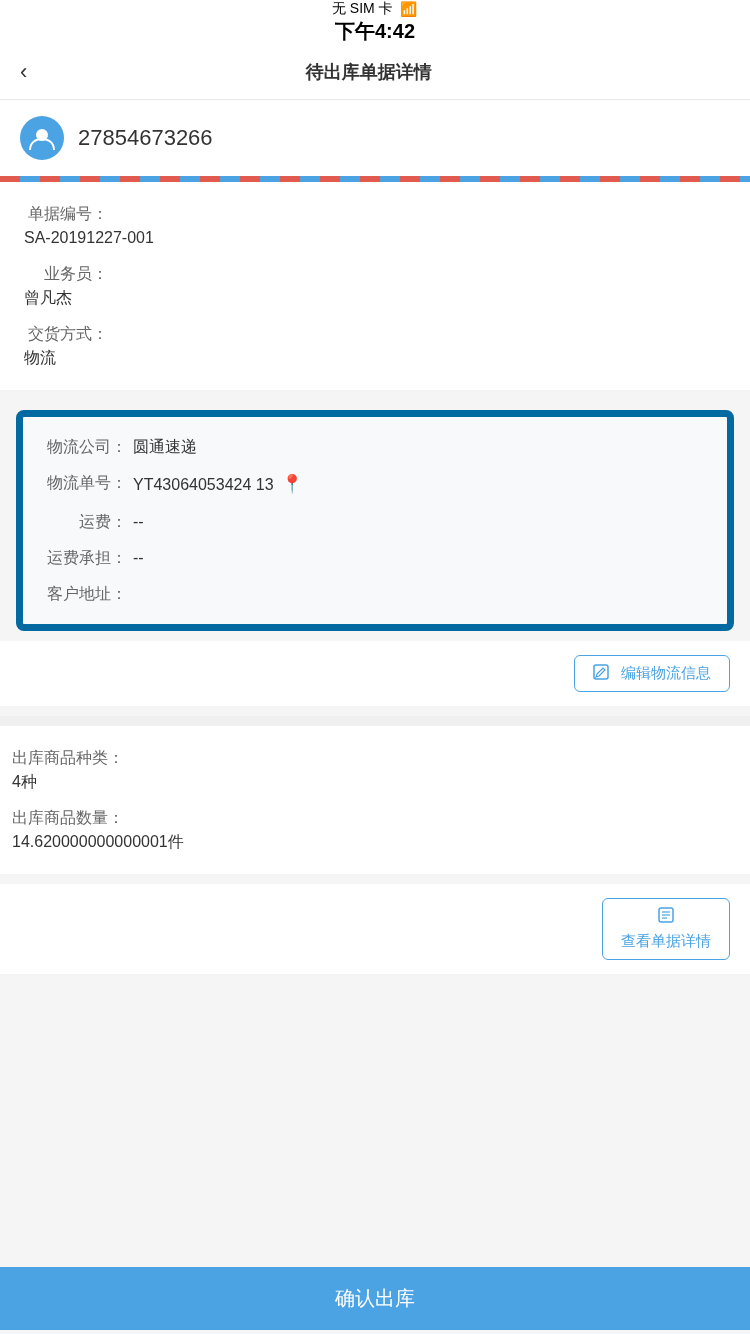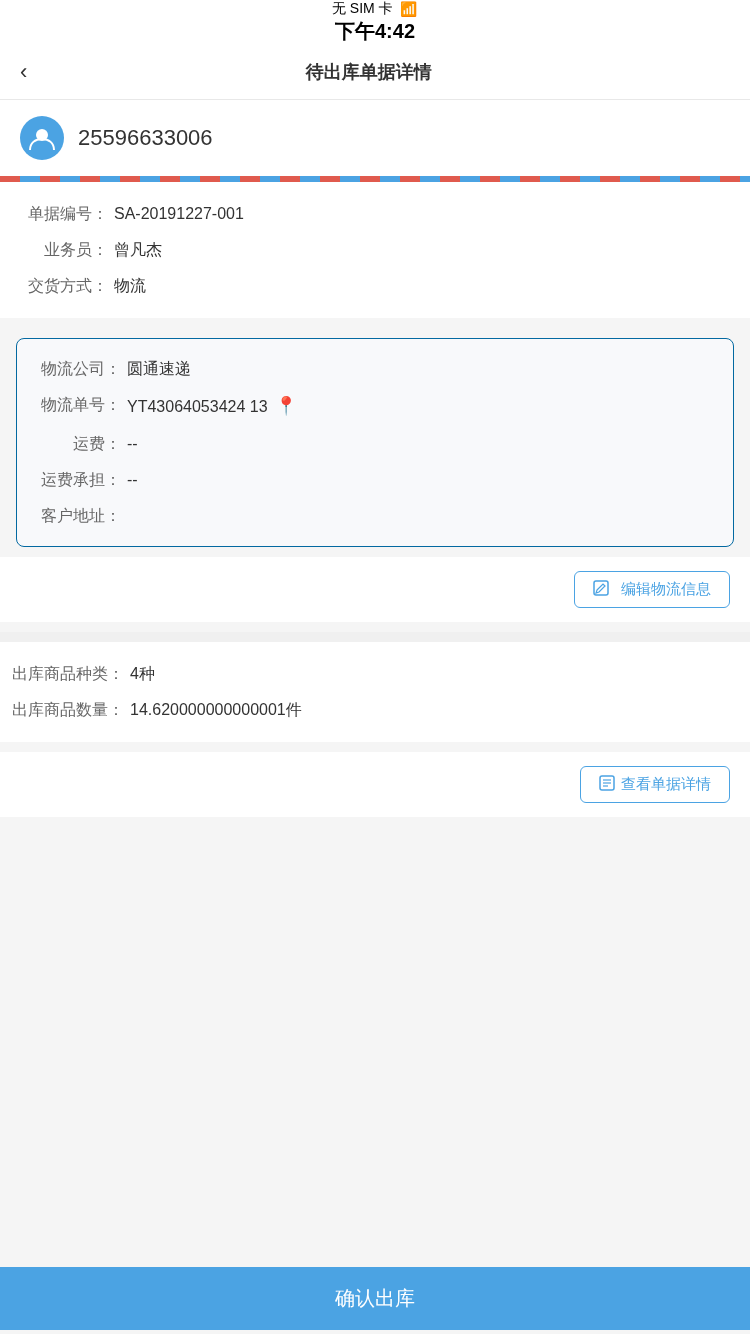--- a/index.html
+++ b/index.html
@@ -92,38 +92,39 @@
       background: #fff;
       padding: 20px 24px;
       margin-bottom: 10px;
     }
     .info-row {
       display: flex;
       align-items: flex-start;
       margin-bottom: 12px;
       font-size: 16px;
       line-height: 1.5;
+      flex-direction: column;
     }
     .info-row:last-child { margin-bottom: 0; }
     .info-label {
       color: #666;
       min-width: 90px;
       text-align: right;
       flex-shrink: 0;
       padding-right: 6px;
     }
     .info-value {
       color: #333;
       flex: 1;
     }
 
     
     .logistics-card {
       background: #f8f9fb;
-      border: 1px solid #0369a1;
+      border: 7px solid #0369a1;
       border-radius: 8px;
       padding: 18px 20px;
       margin: 10px 16px 10px 16px;
     }
     .logistics-row {
       display: flex;
       align-items: flex-start;
       margin-bottom: 12px;
       font-size: 16px;
       line-height: 1.5;
@@ -195,20 +196,21 @@
       border: 1px solid #4ba3e3;
       border-radius: 6px;
       padding: 8px 18px;
       color: #4ba3e3;
       font-size: 15px;
       display: flex;
       align-items: center;
       gap: 6px;
       background: #fff;
       cursor: pointer;
+      flex-direction: column;
     }
 
     
     .empty-space {
       flex: 1;
       background: #f5f5f5;
       min-height: 180px;
     }
 
     
@@ -264,21 +266,21 @@
     <div class="nav-title">待出库单据详情</div>
   </div>
 
   <div class="user-header">
     <div class="user-avatar">
       <svg width="28" height="28" viewBox="0 0 28 28" fill="none">
         <circle cx="14" cy="11" r="6" fill="white"></circle>
         <path d="M2 26c0-7 5-11 12-11s12 4 12 11" stroke="white" stroke-width="2" fill="none"></path>
       </svg>
     </div>
-    <div class="user-phone">25596633006</div>
+    <div class="user-phone">27854673266</div>
   </div>
 
   <div class="dashed-separator"></div>
 
   <div class="info-section">
     <div class="info-row">
       <span class="info-label">单据编号：</span>
       <span class="info-value">SA-20191227-001</span>
     </div>
     <div class="info-row">

